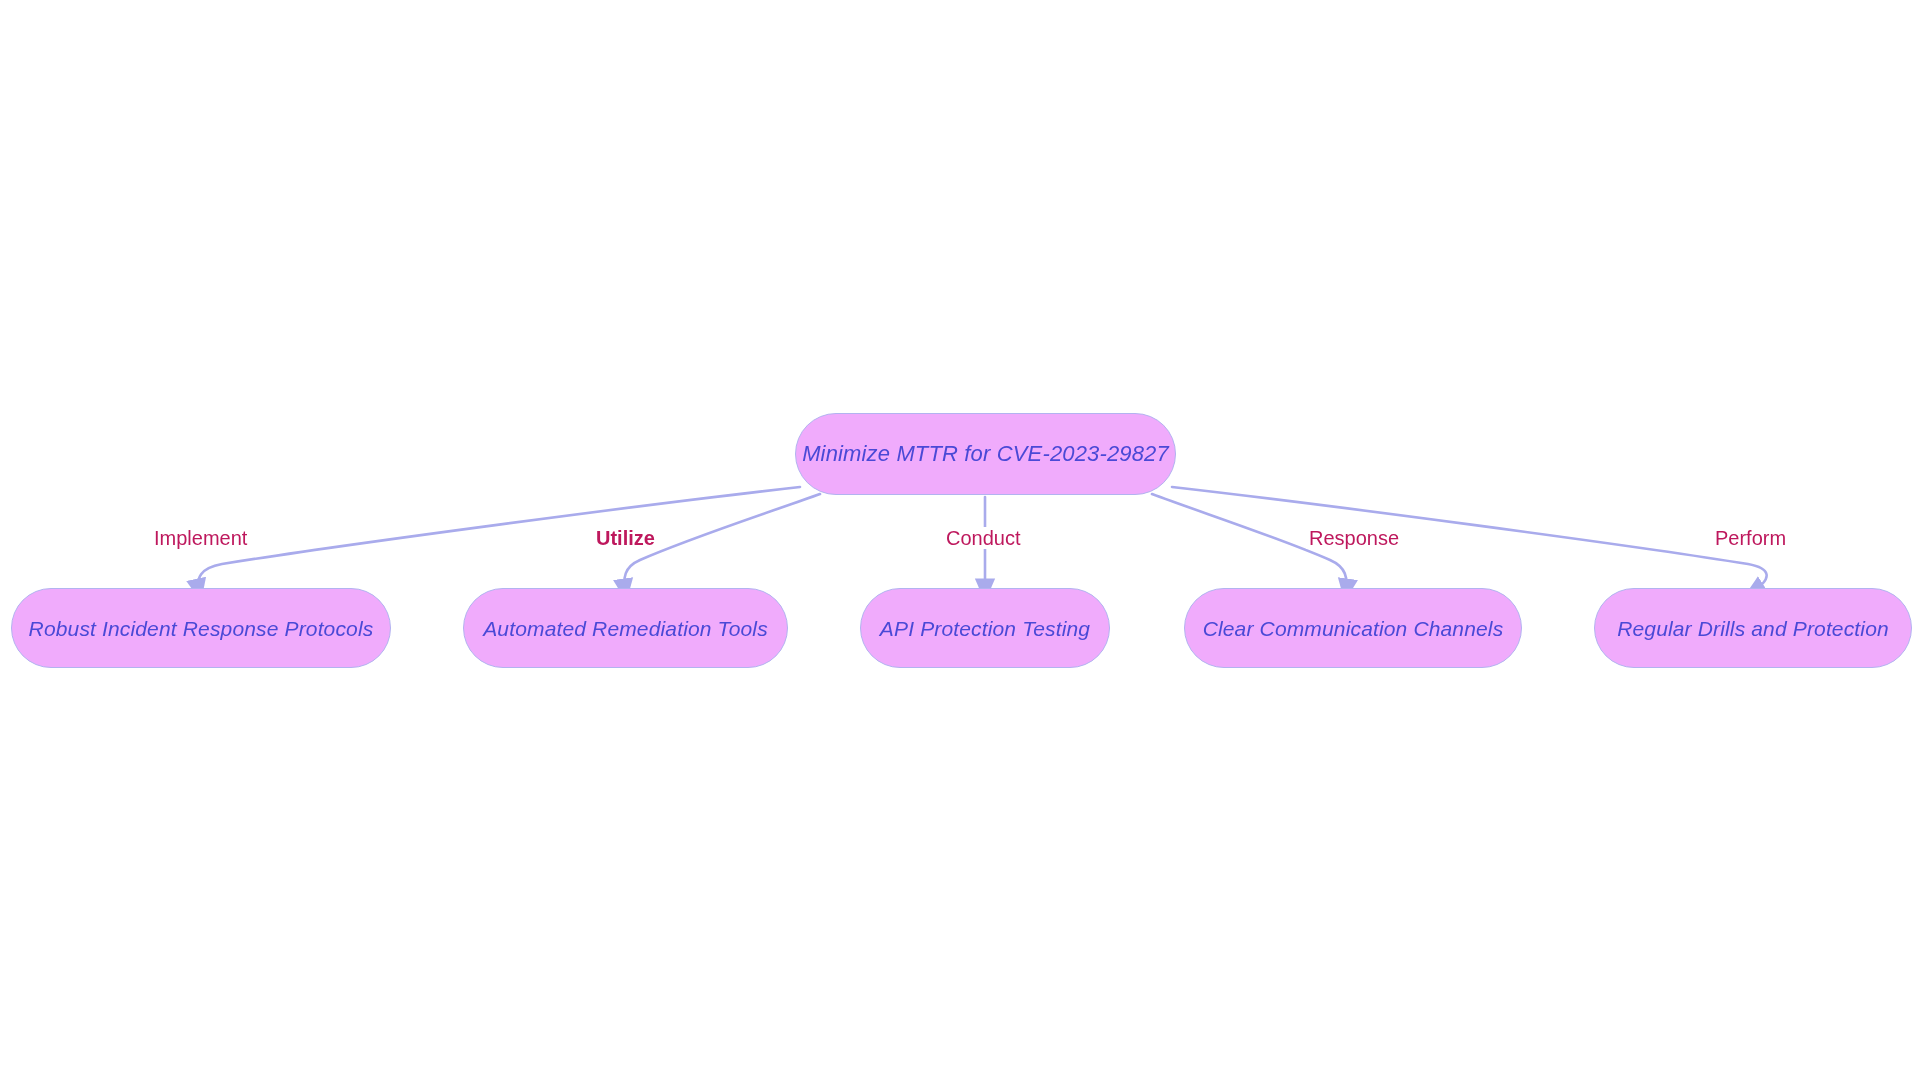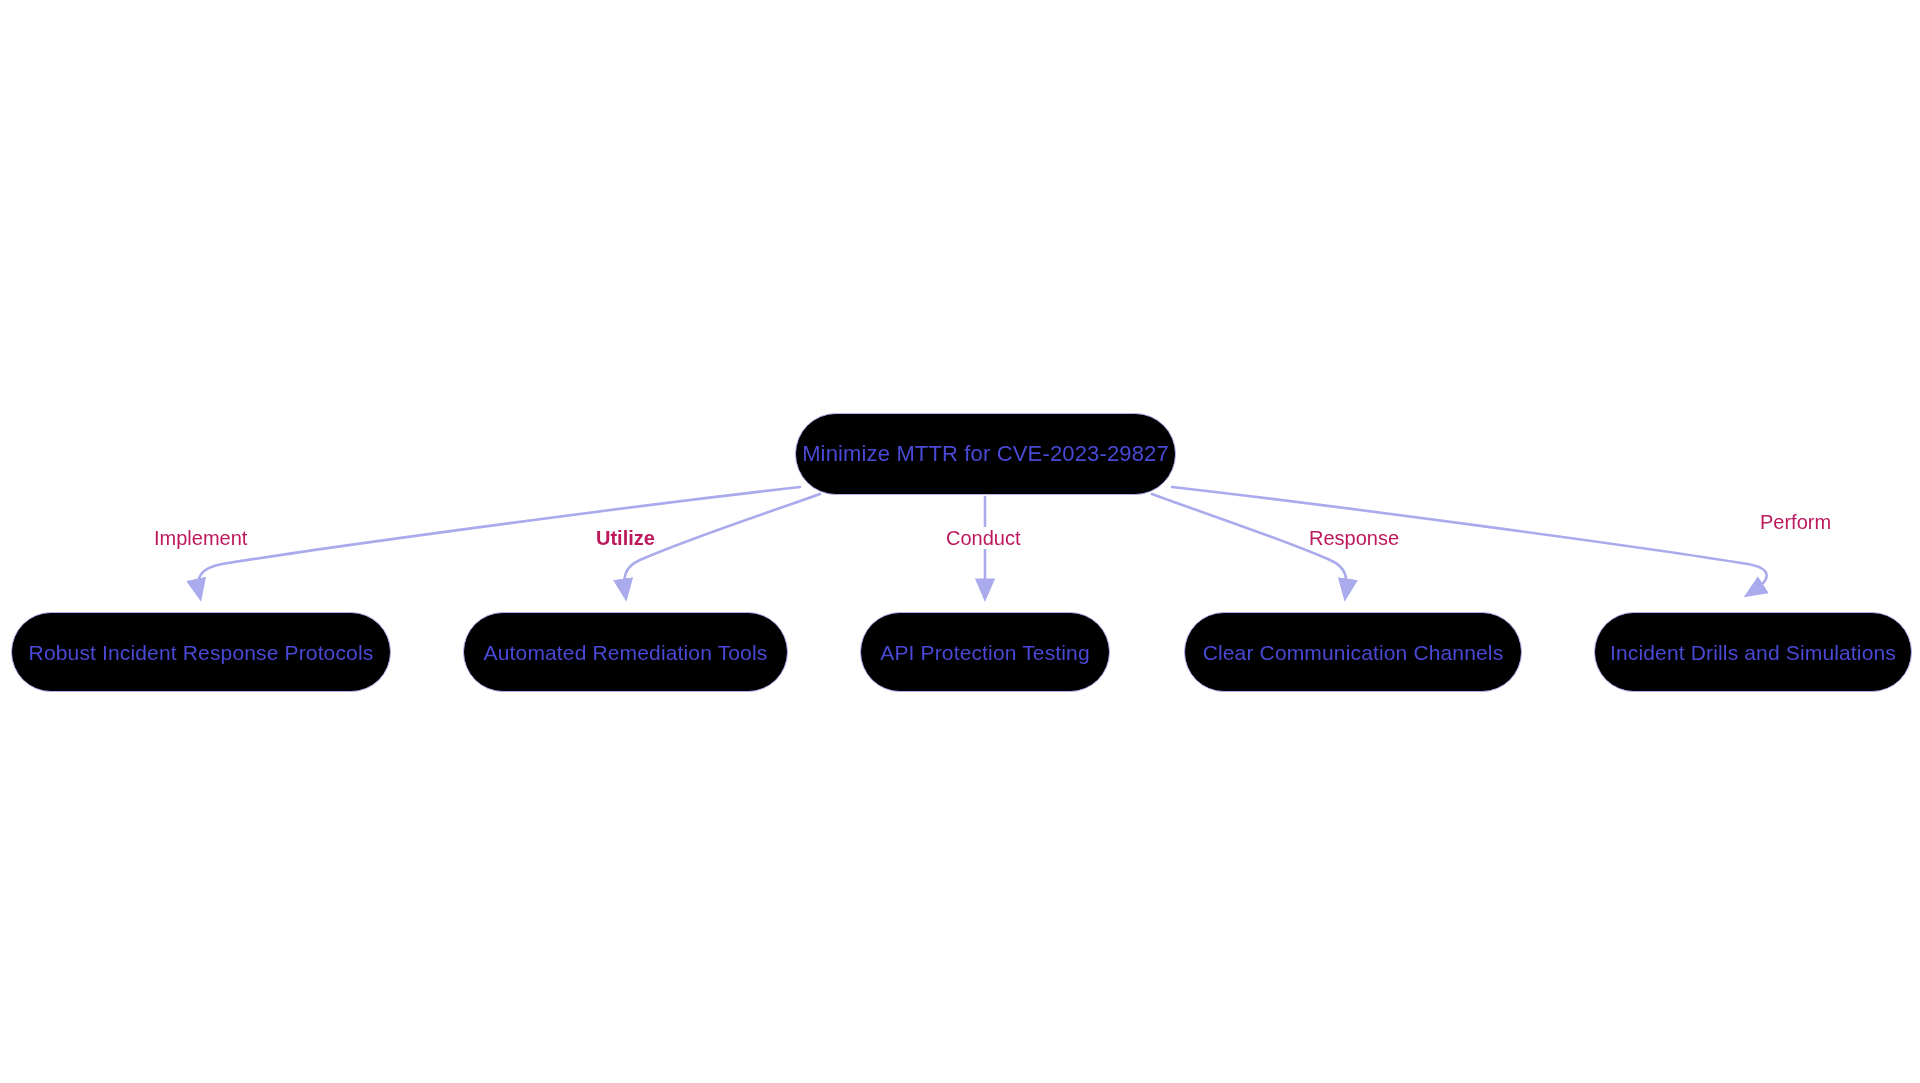--- a/index.html
+++ b/index.html
@@ -26,63 +26,63 @@
     top: 0;
     width: 1920px;
     height: 1083px;
   }
   .node {
     position: absolute;
     box-sizing: border-box;
     display: flex;
     align-items: center;
     justify-content: center;
-    background: #000000;
+    background: #f0abfc;
     border: 1.4px solid #b2b3f0;
     border-radius: 999px;
     color: #4a49d6;
     letter-spacing: 0.15px;
     white-space: nowrap;
+    font-style: italic;
   }
   .node-label {
     display: block;
     line-height: 1;
   }
   #node-root {
     left: 795px;
     top: 413px;
     width: 381px;
     height: 82px;
     font-size: 22px;
   }
   .node-child {
     height: 80px;
     font-size: 21px;
-    margin-top: 24px;
   }
   #node-c0 { left: 11px;   top: 588px; width: 380px; }
   #node-c1 { left: 463px;  top: 588px; width: 325px; }
   #node-c2 { left: 860px;  top: 588px; width: 250px; }
   #node-c3 { left: 1184px; top: 588px; width: 338px; }
   #node-c4 { left: 1594px; top: 588px; width: 318px; }
 
   .edge-label {
     position: absolute;
     color: #be185d;
     font-size: 20px;
     line-height: 1;
     white-space: nowrap;
     background: #ffffff;
     padding: 1px 3px;
   }
   #elabel-0 { left: 151px;  top: 527px; }
   #elabel-1 { left: 593px;  top: 527px; font-weight: bold; }
   #elabel-2 { left: 943px;  top: 527px; }
   #elabel-3 { left: 1306px; top: 527px; }
-  #elabel-4 { left: 1712px; top: 511px; margin-left: 45px; }
+  #elabel-4 { left: 1712px; top: 527px; }
 </style>
 </head>
 <body>
 
 <div id="diagram-canvas">
 
   <svg id="edge-layer" viewBox="0 0 1920 1083" width="1920" height="1083" xmlns="http://www.w3.org/2000/svg">
     <defs>
       <marker id="arrowhead" markerWidth="9" markerHeight="9" refX="5.2" refY="4.5" orient="auto" markerUnits="strokeWidth">
         <path d="M0,0.6 L9,4.5 L0,8.4 Z" fill="#a9abec"></path>
@@ -108,21 +108,21 @@
   <div class="node node-child" id="node-c2">
     <span class="node-label">API Protection Testing</span>
   </div>
   <div class="node node-child" id="node-c1">
     <span class="node-label">Automated Remediation Tools</span>
   </div>
   <div class="node node-child" id="node-c3">
     <span class="node-label">Clear Communication Channels</span>
   </div>
   <div class="node node-child" id="node-c4">
-    <span class="node-label">Incident Drills and Simulations</span>
+    <span class="node-label">Regular Drills and Protection</span>
   </div>
 
   <div class="edge-label" id="elabel-0">Implement</div>
   <div class="edge-label" id="elabel-1">Utilize</div>
   <div class="edge-label" id="elabel-2">Conduct</div>
   <div class="edge-label" id="elabel-3">Response</div>
   <div class="edge-label" id="elabel-4">Perform</div>
 
 </div>
 

